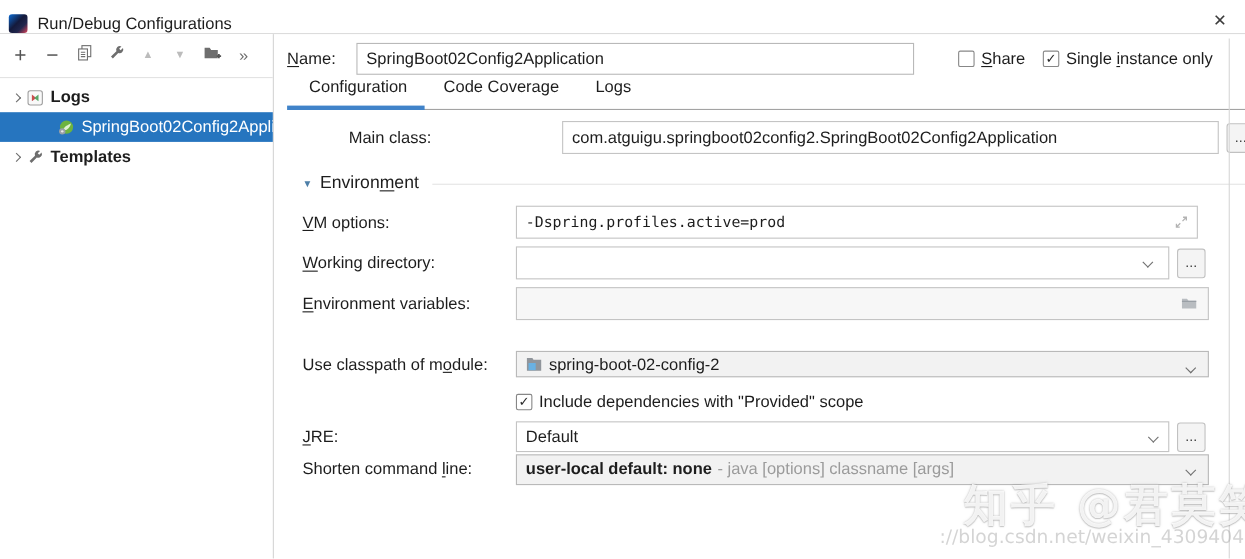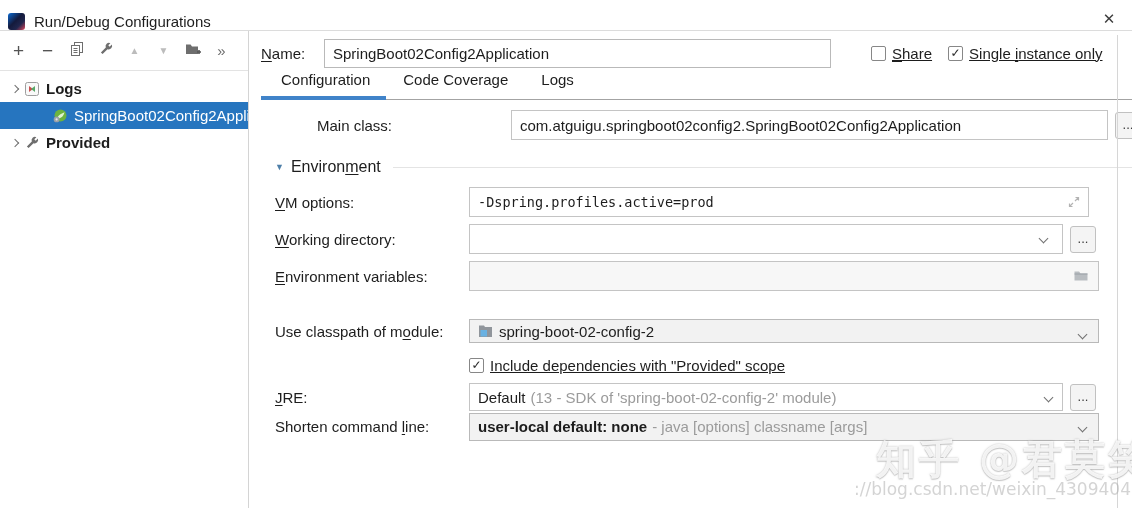--- a/index.html
+++ b/index.html
@@ -43,21 +43,21 @@
   .vline-right { position:absolute; left:868px; top:4px; bottom:0; width:1px; background:#d6d6d6; }
 
   .name-row { display:flex; align-items:center; height:32px; margin-top:6px; margin-left:-14px; }
   .name-label { width:63px; font-size:15px; }
   .name-input { width:507px; height:29px; border:1px solid #b9b9b9; background:#fff;
     font:15px "Liberation Sans",sans-serif; padding:0 8px; color:#1d1d1d; }
   .cb-group { display:flex; align-items:center; margin-left:40px; }
   .cb-group.second { margin-left:16px; }
   .cb { width:15px; height:15px; border:1px solid #878787; border-radius:2px; background:#fff;
     display:flex; align-items:center; justify-content:center; font-size:12px; color:#2b2b2b; }
-  .cb-label { margin-left:6px; font-size:15px;text-decoration:underline; }
+  .cb-label { margin-left:6px; font-size:15px; }
 
   .tabbar { display:flex; margin-top:0; height:31px; border-bottom:1px solid #a3a3a3; }
   .tab { font-size:15px; margin-right:33px; position:relative; display:flex; align-items:flex-start;
     padding-top:2px; }
   .tab:first-child { margin-left:6px; }
   .tab.active::after { content:""; position:absolute; left:-20px; right:-16px; bottom:-1px;
     height:4px; background:#4083c9; }
 
   .form-row { display:flex; align-items:center; height:30px; }
   .flabel { width:194px; flex:0 0 194px; font-size:15px; }
@@ -192,21 +192,21 @@
       </div>
       <div class="tree-row">
         <span class="tw">
             <span class="chev right"></span>
           </span>
         <span class="ticon">
           <svg width="16" height="16" viewBox="0 0 16 16">
               <path d="M13.8 3.6a3.4 3.4 0 0 1-4.3 4.6l-4.9 4.9-1.7-1.7 4.9-4.9a3.4 3.4 0 0 1 4.6-4.3L10.3 4.3l1.4 1.4 2.1-2.1z" fill="#6e6e6e"></path>
             </svg>
         </span>
-        <span>Provided</span>
+        <span>Templates</span>
       </div>
     </div>
   </div>
 
   <div class="right-panel">
 
     <div class="name-row">
       <span class="name-label"><span></span><span class="mn">N</span><span>ame:</span></span>
       <input class="name-input" value="SpringBoot02Config2Application" style="">
       <div class="cb-group">
@@ -310,21 +310,20 @@
           </span>
         <span class="cb-label">Include dependencies with "Provided" scope</span>
       </div>
     </div>
 
     <div class="form-row row-jre">
       <span class="flabel"><span></span><span class="mn">J</span><span>RE:</span></span>
       <div class="fctrl">
         <div class="combo editable jre-combo">
           <span class="val">Default</span>
-          <span class="hint">(13 - SDK of 'spring-boot-02-config-2' module)</span>
           <span class="combo-chev" style="right:10px;top:10px"></span>
         </div>
         <div class="browse-btn">
             <span>...</span>
           </div>
       </div>
     </div>
 
     <div class="form-row row-shorten">
       <span class="flabel"><span>Shorten command </span><span class="mn">l</span><span>ine:</span></span>

